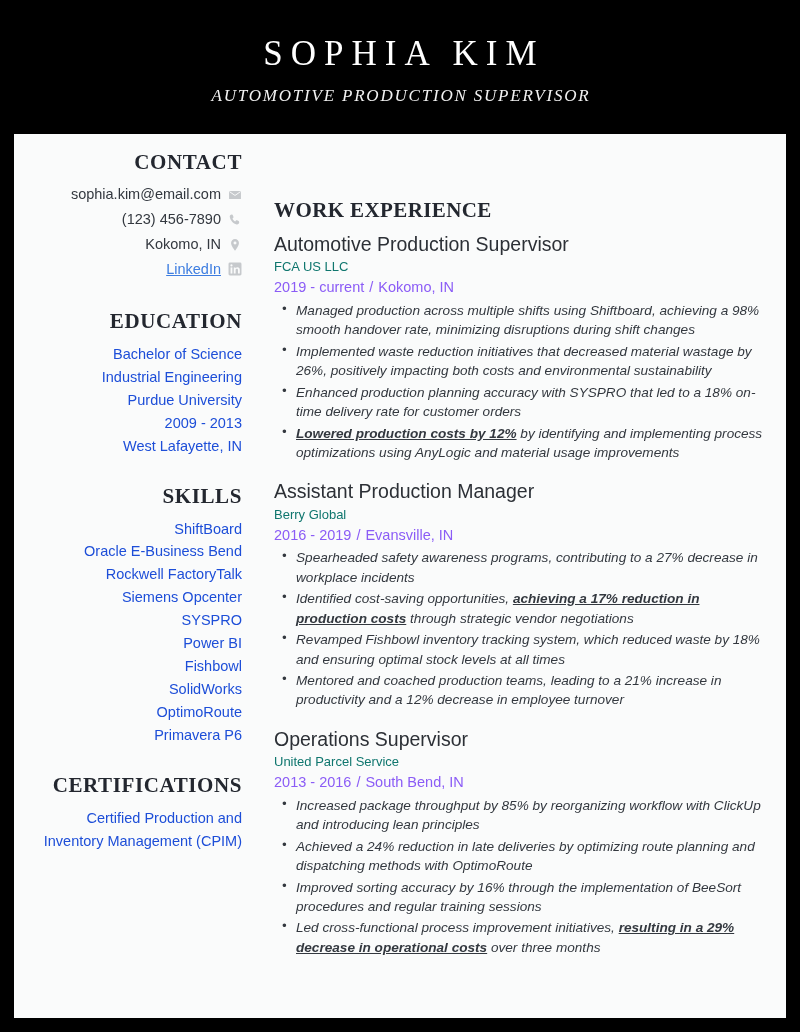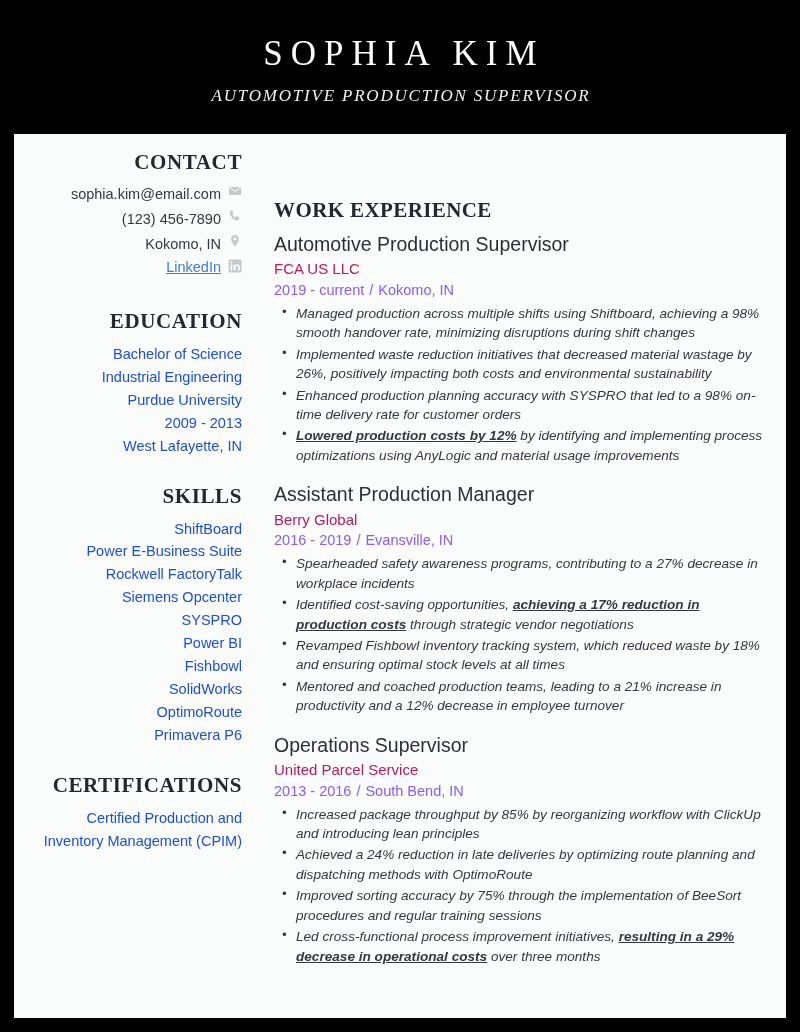--- a/index.html
+++ b/index.html
@@ -102,20 +102,21 @@
     margin-top: 48px;
   }
 
   .side-block { margin-bottom: 26px; }
   .side-block.contact-block { margin-bottom: 30px; }
 
   
   .contact-row {
     display: flex;
     flex-direction: row;
+    align-items: center;
     justify-content: flex-end;
     gap: 7px;
     margin-bottom: 4px;
     min-height: 20px;
   }
 
   .contact-text {
     font-size: 14.5px;
     color: #33383f;
     line-height: 1.45;
@@ -148,22 +149,22 @@
 
   .job-title {
     font-size: 19.5px;
     color: #2c3036;
     line-height: 1.3;
     margin-bottom: 1px;
     font-weight: 400;
   }
 
   .job-company {
-    font-size: 15px;
-    color: #be185d;
+    font-size: 13px;
+    color: #0f766e;
     line-height: 1.45;
   }
 
   .job-meta {
     font-size: 14.5px;
     color: #8b5cf6;
     line-height: 1.5;
     margin-bottom: 2px;
   }
   .job-meta .sep { padding: 0 5px; }
@@ -264,21 +265,21 @@
             <div class="side-line">Purdue University</div>
             <div class="side-line">2009 - 2013</div>
             <div class="side-line">West Lafayette, IN</div>
           </div>
       </div>
 
       <div class="side-block">
         <div class="side-heading">SKILLS</div>
         <div id="skills-lines">
             <div class="side-line">ShiftBoard</div>
-            <div class="side-line">Power E-Business Suite</div>
+            <div class="side-line">Oracle E-Business Bend</div>
             <div class="side-line">Rockwell FactoryTalk</div>
             <div class="side-line">Siemens Opcenter</div>
             <div class="side-line">SYSPRO</div>
             <div class="side-line">Power BI</div>
             <div class="side-line">Fishbowl</div>
             <div class="side-line">SolidWorks</div>
             <div class="side-line">OptimoRoute</div>
             <div class="side-line">Primavera P6</div>
           </div>
       </div>
@@ -296,21 +297,21 @@
     <div class="main">
       <div class="main-heading">WORK EXPERIENCE</div>
       <div id="jobs">
           <div class="job">
             <div class="job-title">Automotive Production Supervisor</div>
             <div class="job-company">FCA US LLC</div>
             <div class="job-meta"><span>2019 - current</span><span class="sep">/</span><span>Kokomo, IN</span></div>
             <ul class="bullets">
               <li><span>Managed production across multiple shifts using Shiftboard, achieving a 98% smooth handover rate, minimizing disruptions during shift changes</span></li>
               <li><span>Implemented waste reduction initiatives that decreased material wastage by 26%, positively impacting both costs and environmental sustainability</span></li>
-              <li><span>Enhanced production planning accuracy with SYSPRO that led to a 98% on-time delivery rate for customer orders</span></li>
+              <li><span>Enhanced production planning accuracy with SYSPRO that led to a 18% on-time delivery rate for customer orders</span></li>
               <li><b>Lowered production costs by 12%</b><span> by identifying and implementing process optimizations using AnyLogic and material usage improvements</span></li>
             </ul>
           </div>
           <div class="job">
             <div class="job-title">Assistant Production Manager</div>
             <div class="job-company">Berry Global</div>
             <div class="job-meta"><span>2016 - 2019</span><span class="sep">/</span><span>Evansville, IN</span></div>
             <ul class="bullets">
               <li><span>Spearheaded safety awareness programs, contributing to a 27% decrease in workplace incidents</span></li>
               <li><span>Identified cost-saving opportunities, </span><b>achieving a 17% reduction in production costs</b><span> through strategic vendor negotiations</span></li>
@@ -318,21 +319,21 @@
               <li><span>Mentored and coached production teams, leading to a 21% increase in productivity and a 12% decrease in employee turnover</span></li>
             </ul>
           </div>
           <div class="job">
             <div class="job-title">Operations Supervisor</div>
             <div class="job-company">United Parcel Service</div>
             <div class="job-meta"><span>2013 - 2016</span><span class="sep">/</span><span>South Bend, IN</span></div>
             <ul class="bullets">
               <li><span>Increased package throughput by 85% by reorganizing workflow with ClickUp and introducing lean principles</span></li>
               <li><span>Achieved a 24% reduction in late deliveries by optimizing route planning and dispatching methods with OptimoRoute</span></li>
-              <li><span>Improved sorting accuracy by 75% through the implementation of BeeSort procedures and regular training sessions</span></li>
+              <li><span>Improved sorting accuracy by 16% through the implementation of BeeSort procedures and regular training sessions</span></li>
               <li><span>Led cross-functional process improvement initiatives, </span><b>resulting in a 29% decrease in operational costs</b><span> over three months</span></li>
             </ul>
           </div>
         </div>
     </div>
 
   </div>
 </div>
 
 </body></html>

